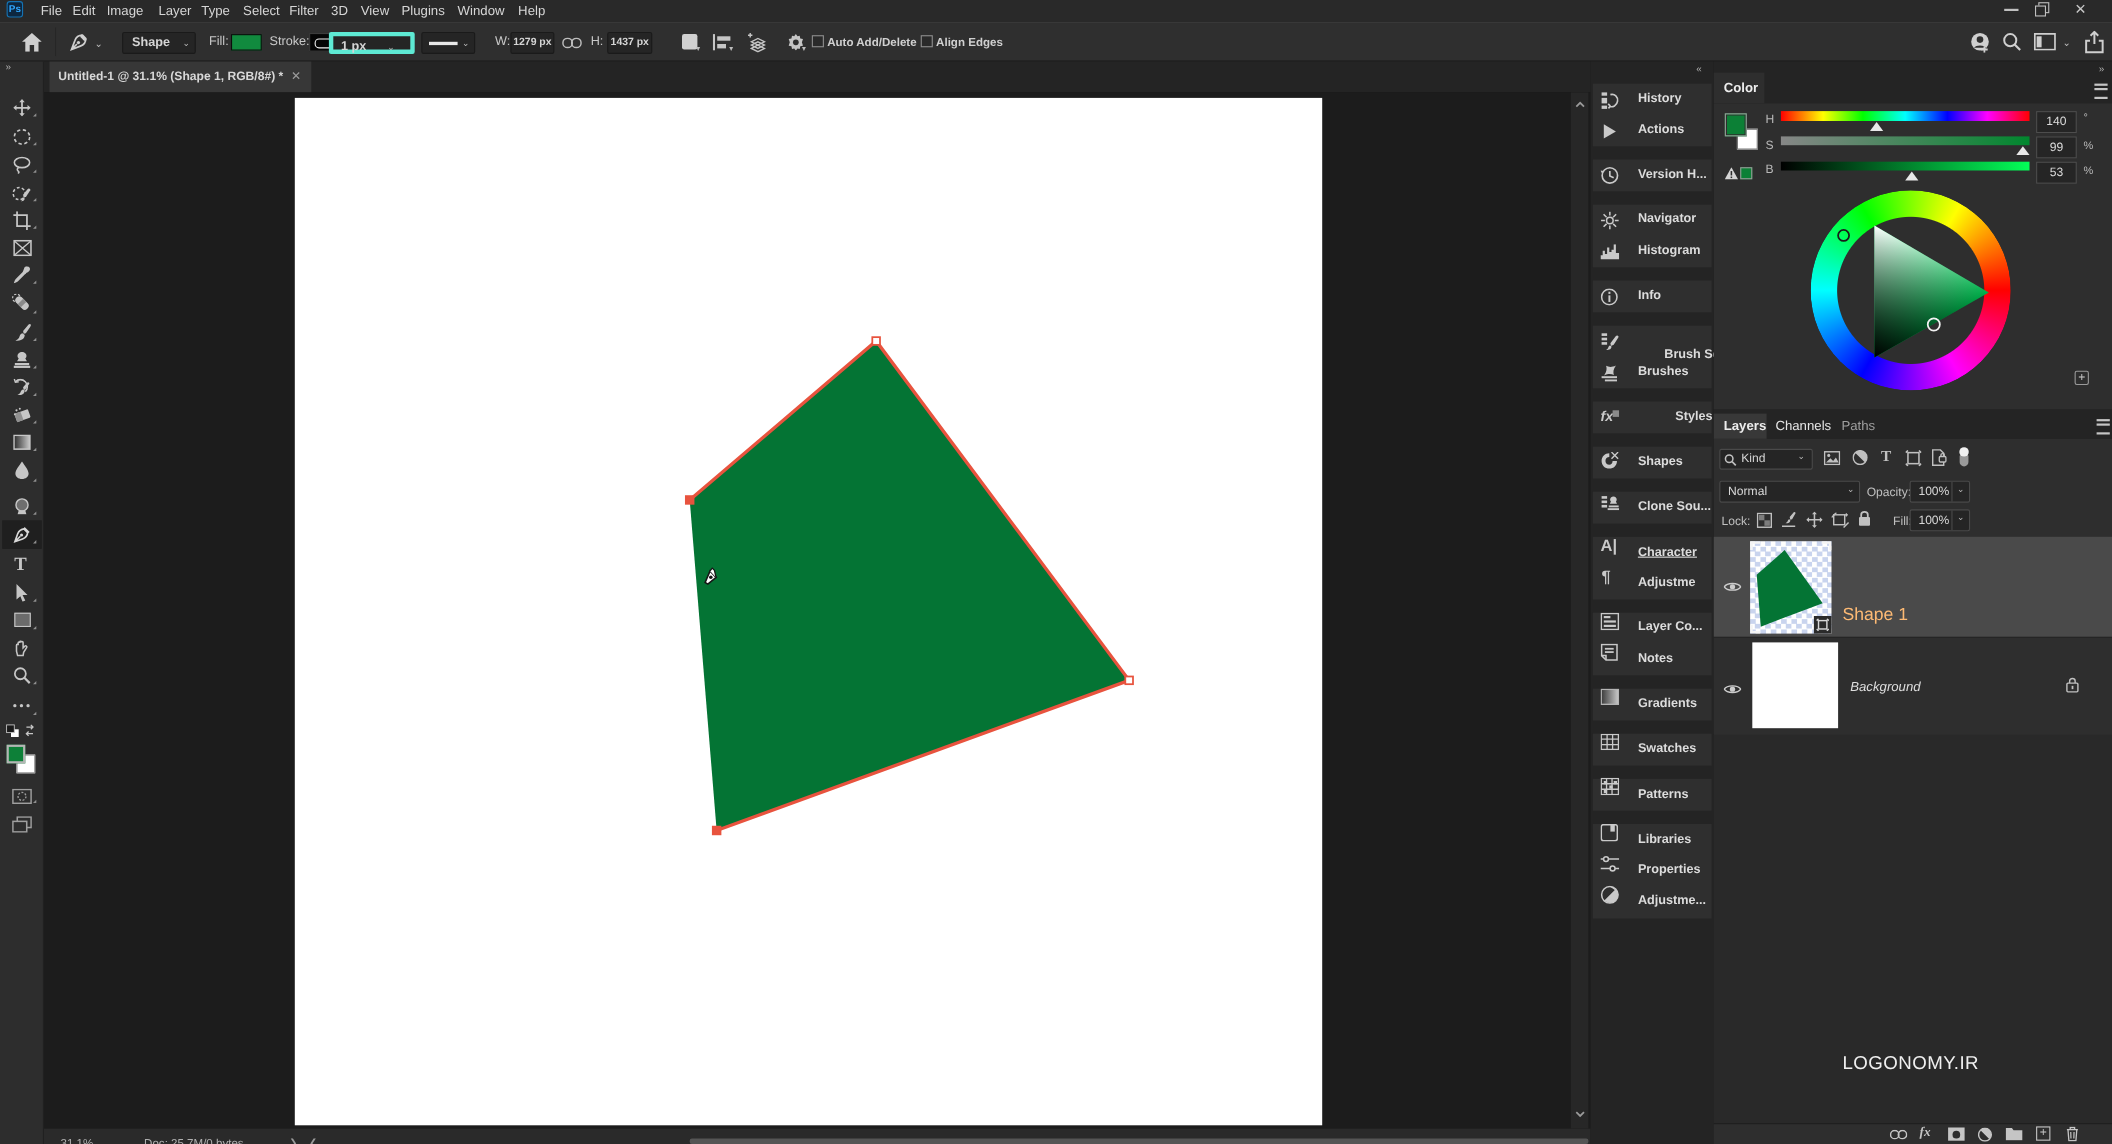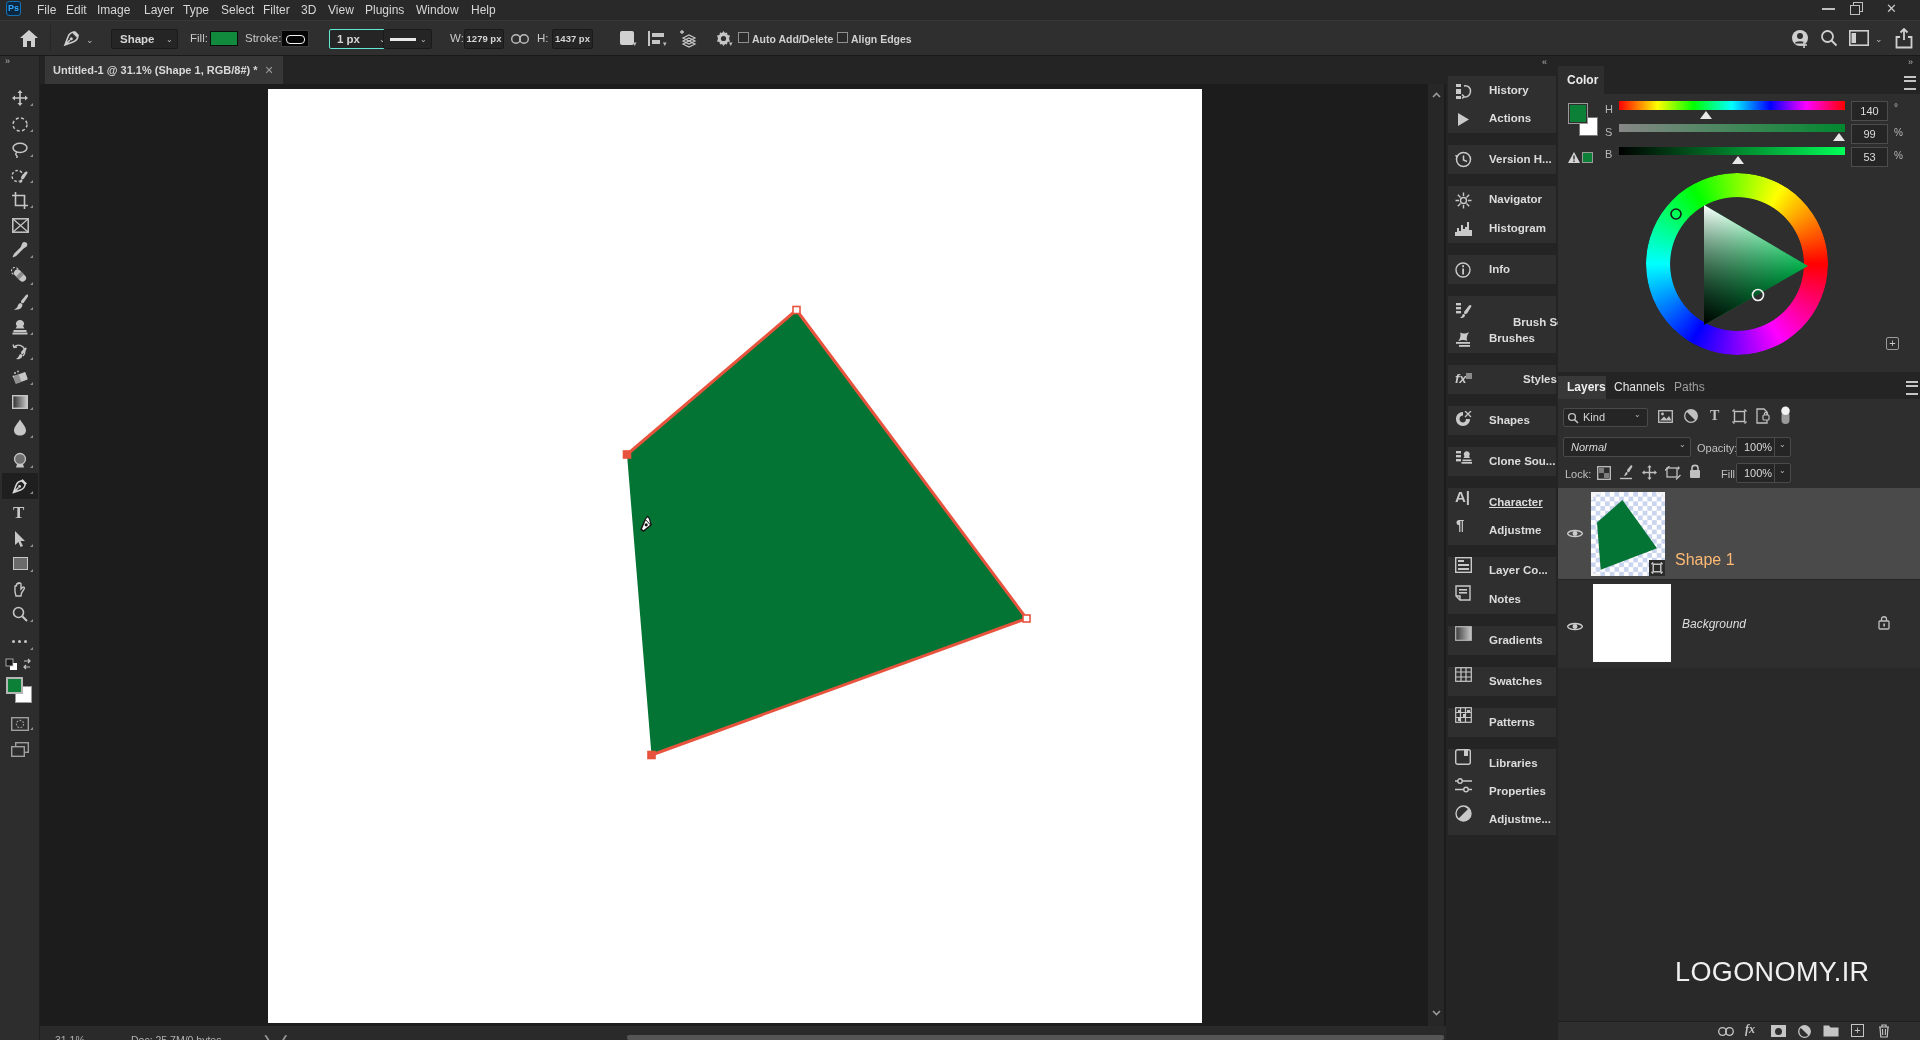--- a/index.html
+++ b/index.html
@@ -51,21 +51,21 @@
     <div class="abs" style="left:8px;top:3px;color:#d5d5d5;font-size:11.5px;font-weight:bold;">Shape</div>
     <div class="abs" style="left:54px;top:5px;color:#bdbdbd;font-size:8px;">⌄</div>
   </div>
   <div class="abs" style="left:190px;top:11px;color:#c8c8c8;font-size:11.5px;">Fill:</div>
   <div class="abs" style="left:210px;top:10px;width:28px;height:15px;background:#118a3e;border:1px solid #0c0c0c;box-sizing:border-box;"></div>
   <div class="abs" style="left:245px;top:11px;color:#c8c8c8;font-size:11.5px;">Stroke:</div>
   <div class="abs" style="left:281px;top:9px;width:28px;height:17px;background:#050505;border:1px solid #3c3c3c;box-sizing:border-box;">
     <div class="abs" style="left:4px;top:4px;width:17px;height:7px;border:1.5px solid #f2f2f2;border-radius:4px;"></div>
   </div>
 
-  <div class="abs" style="left:329px;top:8px;width:62px;height:20px;background:#252525;border:1px solid #5eead4;box-sizing:border-box;border-radius:2px;">
+  <div class="abs" style="left:299px;top:8px;width:78px;height:20px;background:#252525;border:4px solid #5eead4;box-sizing:border-box;border-radius:2px;">
     <div class="abs" style="left:7px;top:3px;color:#d5d5d5;font-size:11.5px;font-weight:bold;">1 px</div>
     <div class="abs" style="left:49px;top:5px;color:#bdbdbd;font-size:8px;">⌄</div>
   </div>
 
   <div class="abs" style="left:383px;top:8px;width:49px;height:20px;background:#252525;border:1px solid #1a1a1a;box-sizing:border-box;border-radius:2px;">
     <div class="abs" style="left:6px;top:8px;width:26px;height:2.5px;background:#e8e8e8;"></div>
     <div class="abs" style="left:36px;top:5px;color:#bdbdbd;font-size:8px;">⌄</div>
   </div>
   <div class="abs" style="left:450px;top:11px;color:#c8c8c8;font-size:11.5px;">W:</div>
   <div class="abs" style="left:464px;top:8px;width:40px;height:20px;background:#252525;border:1px solid #1a1a1a;box-sizing:border-box;border-radius:2px;color:#d5d5d5;font-size:9.5px;font-weight:bold;text-align:center;line-height:18px;">1279 px</div>
@@ -562,21 +562,21 @@
     <path d="M1,1 L8,1 L11,4 L11,15 L1,15 Z" fill="none" stroke="#c0c0c0" stroke-width="1.3"></path>
     <rect x="7" y="7" width="6" height="5" rx="1" fill="#2e2e2e" stroke="#c0c0c0" stroke-width="1.2"></rect>
     <path d="M8.5,7 L8.5,5.5 C8.5,4 11.5,4 11.5,5.5 L11.5,7" fill="none" stroke="#c0c0c0" stroke-width="1.2"></path>
   </svg>
   <svg class="abs" style="left:222px;top:350px;" width="11" height="19" viewBox="0 0 11 19">
     <rect x="1.5" y="5" width="8" height="13" rx="4" fill="#9a9a9a"></rect>
     <circle cx="5.5" cy="4.8" r="4.3" fill="#f2f2f2"></circle>
   </svg>
 
   <div class="abs" style="left:5px;top:381px;width:128px;height:20px;background:#252525;border:1px solid #4a4a4a;box-sizing:border-box;border-radius:2px;">
-    <div class="abs" style="left:7px;top:3px;color:#d8d8d8;font-size:11px;font-style:italic;">Normal</div>
+    <div class="abs" style="left:7px;top:3px;color:#d8d8d8;font-size:11px;">Normal</div>
     <div class="abs" style="left:115px;top:2px;color:#bdbdbd;font-size:8px;">⌄</div>
   </div>
   <div class="abs" style="left:139px;top:386px;color:#c0c0c0;font-size:11px;">Opacity:</div>
   <div class="abs" style="left:178px;top:381px;width:55px;height:20px;background:#252525;border:1px solid #4a4a4a;box-sizing:border-box;border-radius:2px;">
     <div class="abs" style="left:7px;top:3px;color:#d8d8d8;font-size:11px;">100%</div>
     <div class="abs" style="left:37px;top:0;width:1px;height:18px;background:#4a4a4a;"></div>
     <div class="abs" style="left:42px;top:2px;color:#bdbdbd;font-size:8px;">⌄</div>
   </div>
 
   <div class="abs" style="left:7px;top:412px;color:#c0c0c0;font-size:11px;">Lock:</div>
@@ -636,21 +636,21 @@
   <div class="abs" style="left:35px;top:528px;width:78px;height:78px;background:#ffffff;"></div>
   <div class="abs" style="left:124px;top:561px;color:#dedede;font-size:12px;font-style:italic;">Background</div>
   <svg class="abs" style="left:320px;top:559px;" width="12" height="15" viewBox="0 0 12 15">
     <rect x="1" y="6" width="10" height="8" rx="1" fill="none" stroke="#c0c0c0" stroke-width="1.3"></rect>
     <path d="M3.5,6 L3.5,4 C3.5,1 8.5,1 8.5,4 L8.5,6" fill="none" stroke="#c0c0c0" stroke-width="1.3"></path>
     <rect x="5.3" y="8.5" width="1.6" height="3" fill="#c0c0c0"></rect>
   </svg>
 
   <div class="abs" style="left:0;top:612px;width:362px;height:353px;background:#292929;"></div>
 
-  <div class="abs" style="left:117px;top:901px;color:#f0f0f0;font-size:27px;letter-spacing:0.4px;white-space:nowrap;">LOGONOMY.IR</div>
+  <div class="abs" style="left:117px;top:901px;color:#f0f0f0;font-size:17px;letter-spacing:0.4px;white-space:nowrap;">LOGONOMY.IR</div>
 
   <div class="abs" style="left:0;top:965px;width:362px;height:19px;background:#2e2e2e;border-top:1px solid #1f1f1f;box-sizing:border-box;">
     <svg class="abs" style="left:160px;top:5px;" width="16" height="9" viewBox="0 0 16 9">
       <rect x="0.7" y="0.7" width="7.6" height="7.6" rx="3.8" fill="none" stroke="#c5c5c5" stroke-width="1.3"></rect>
       <rect x="7.7" y="0.7" width="7.6" height="7.6" rx="3.8" fill="none" stroke="#c5c5c5" stroke-width="1.3"></rect>
     </svg>
     <div class="abs" style="left:187px;top:0px;color:#c5c5c5;font-size:12px;font-style:italic;font-weight:bold;font-family:'Liberation Serif',serif;">fx</div>
     <div class="abs" style="left:213px;top:3px;width:15px;height:12px;background:#c5c5c5;">
         <div style="position:absolute;left:4px;top:2.5px;width:7px;height:7px;border-radius:50%;background:#2e2e2e;"></div>
       </div>

